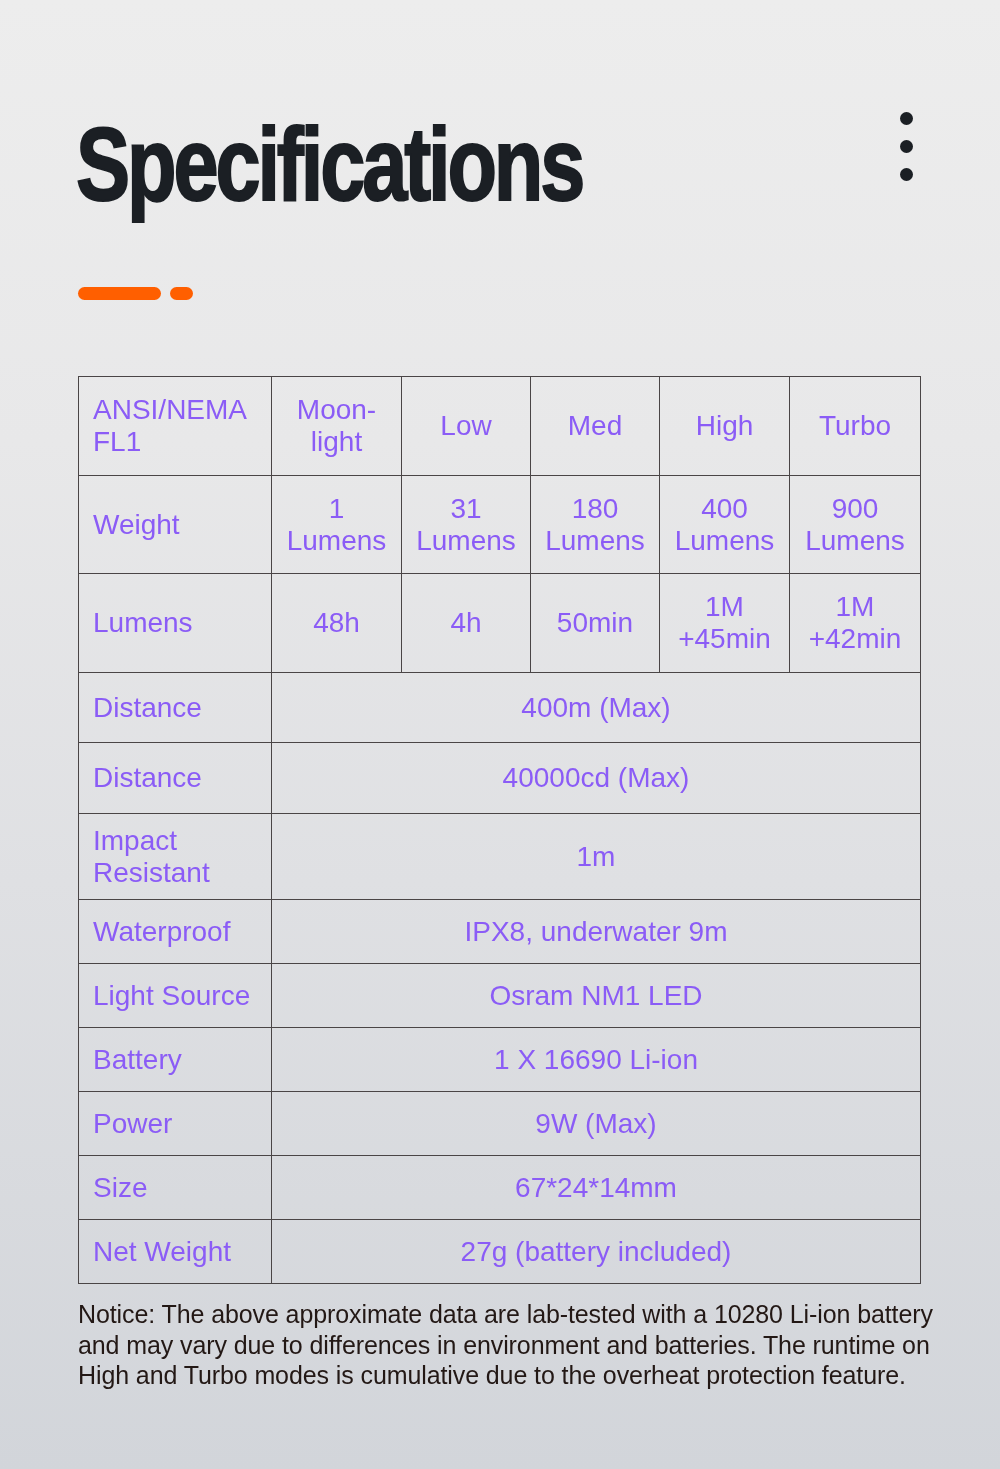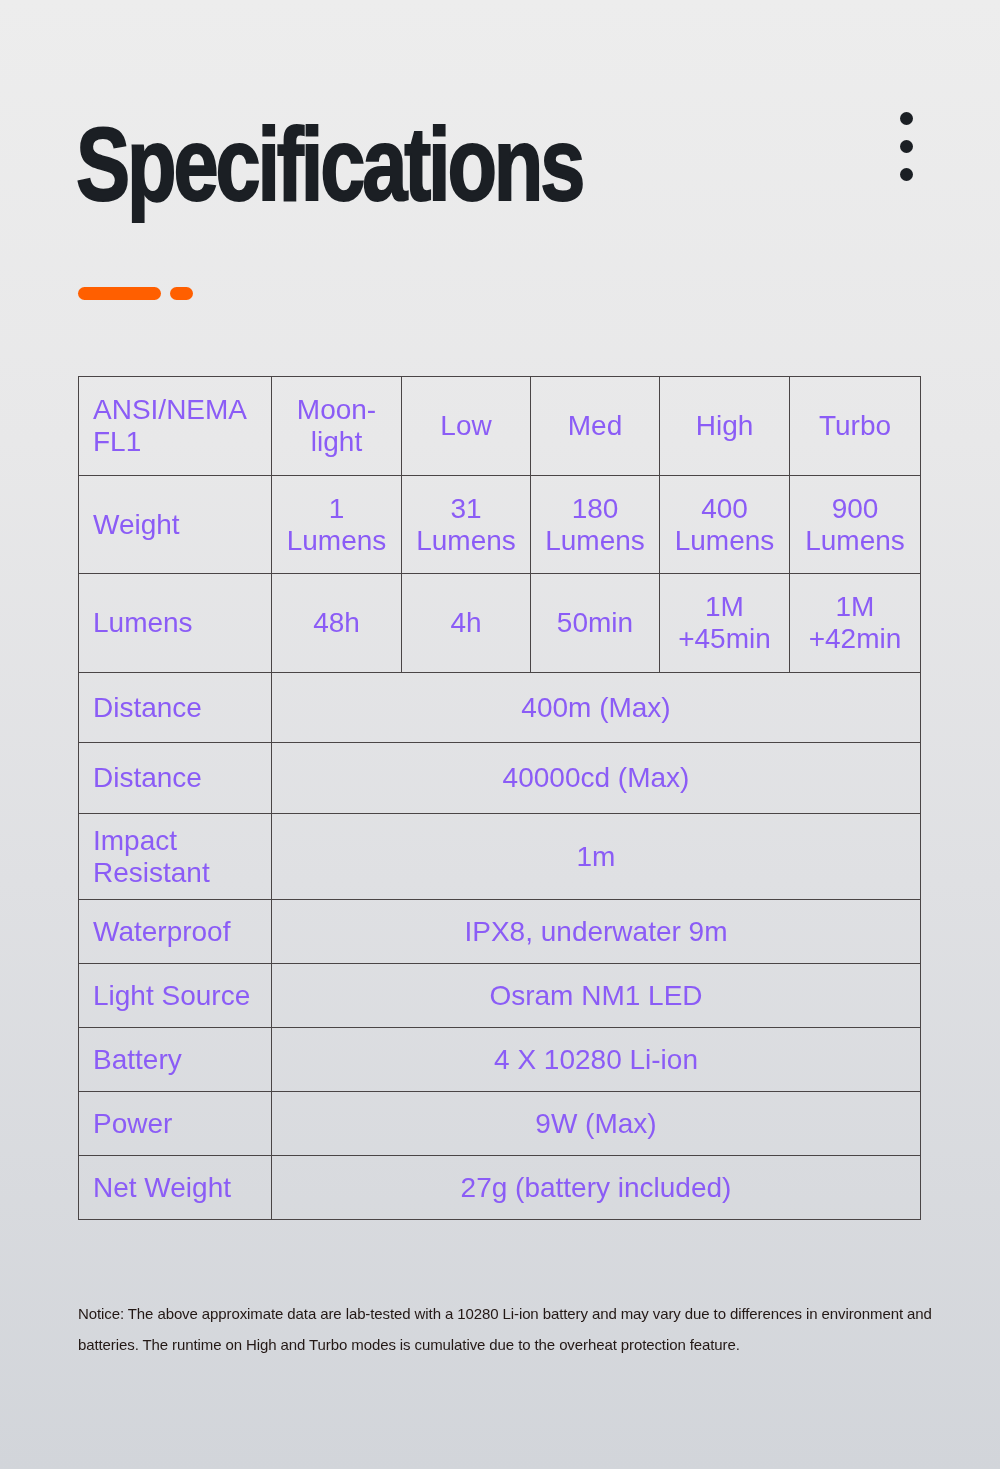--- a/index.html
+++ b/index.html
@@ -83,21 +83,21 @@
     .r-std td { height: 63px; }
     .r-last td { height: 63px; }
     .two-line span { display: block; }
 
     .notice {
       position: absolute;
       left: 78px;
       top: 1299px;
       width: 860px;
       margin: 0;
-      font-size: 15px;
+      font-size: 25px;
       line-height: 30.5px;
       color: #231815;
       letter-spacing: -0.1px;
     }
   </style>
 </head>
 <body>
 
 <h1 class="title">Specifications</h1>
 
@@ -189,25 +189,29 @@
   <tr class="r-std">
     <td class="label">Waterproof</td>
     <td colspan="5">IPX8, underwater 9m</td>
   </tr>
   <tr class="r-std">
     <td class="label">Light Source</td>
     <td colspan="5">Osram NM1 LED</td>
   </tr>
   <tr class="r-std">
     <td class="label">Battery</td>
-    <td colspan="5">4 X 10280 Li-ion</td>
+    <td colspan="5">1 X 16690 Li-ion</td>
   </tr>
   <tr class="r-std">
     <td class="label">Power</td>
     <td colspan="5">9W (Max)</td>
+  </tr>
+  <tr class="r-std">
+    <td class="label">Size</td>
+    <td colspan="5">67*24*14mm</td>
   </tr>
   <tr class="r-last">
     <td class="label">Net Weight</td>
     <td colspan="5">27g (battery included)</td>
   </tr>
 </tbody>
   </table>
 
 <p class="notice">Notice: The above approximate data are lab-tested with a 10280 Li-ion battery and may vary due to differences in environment and batteries. The runtime on High and Turbo modes is cumulative due to the overheat protection feature.</p>
 

